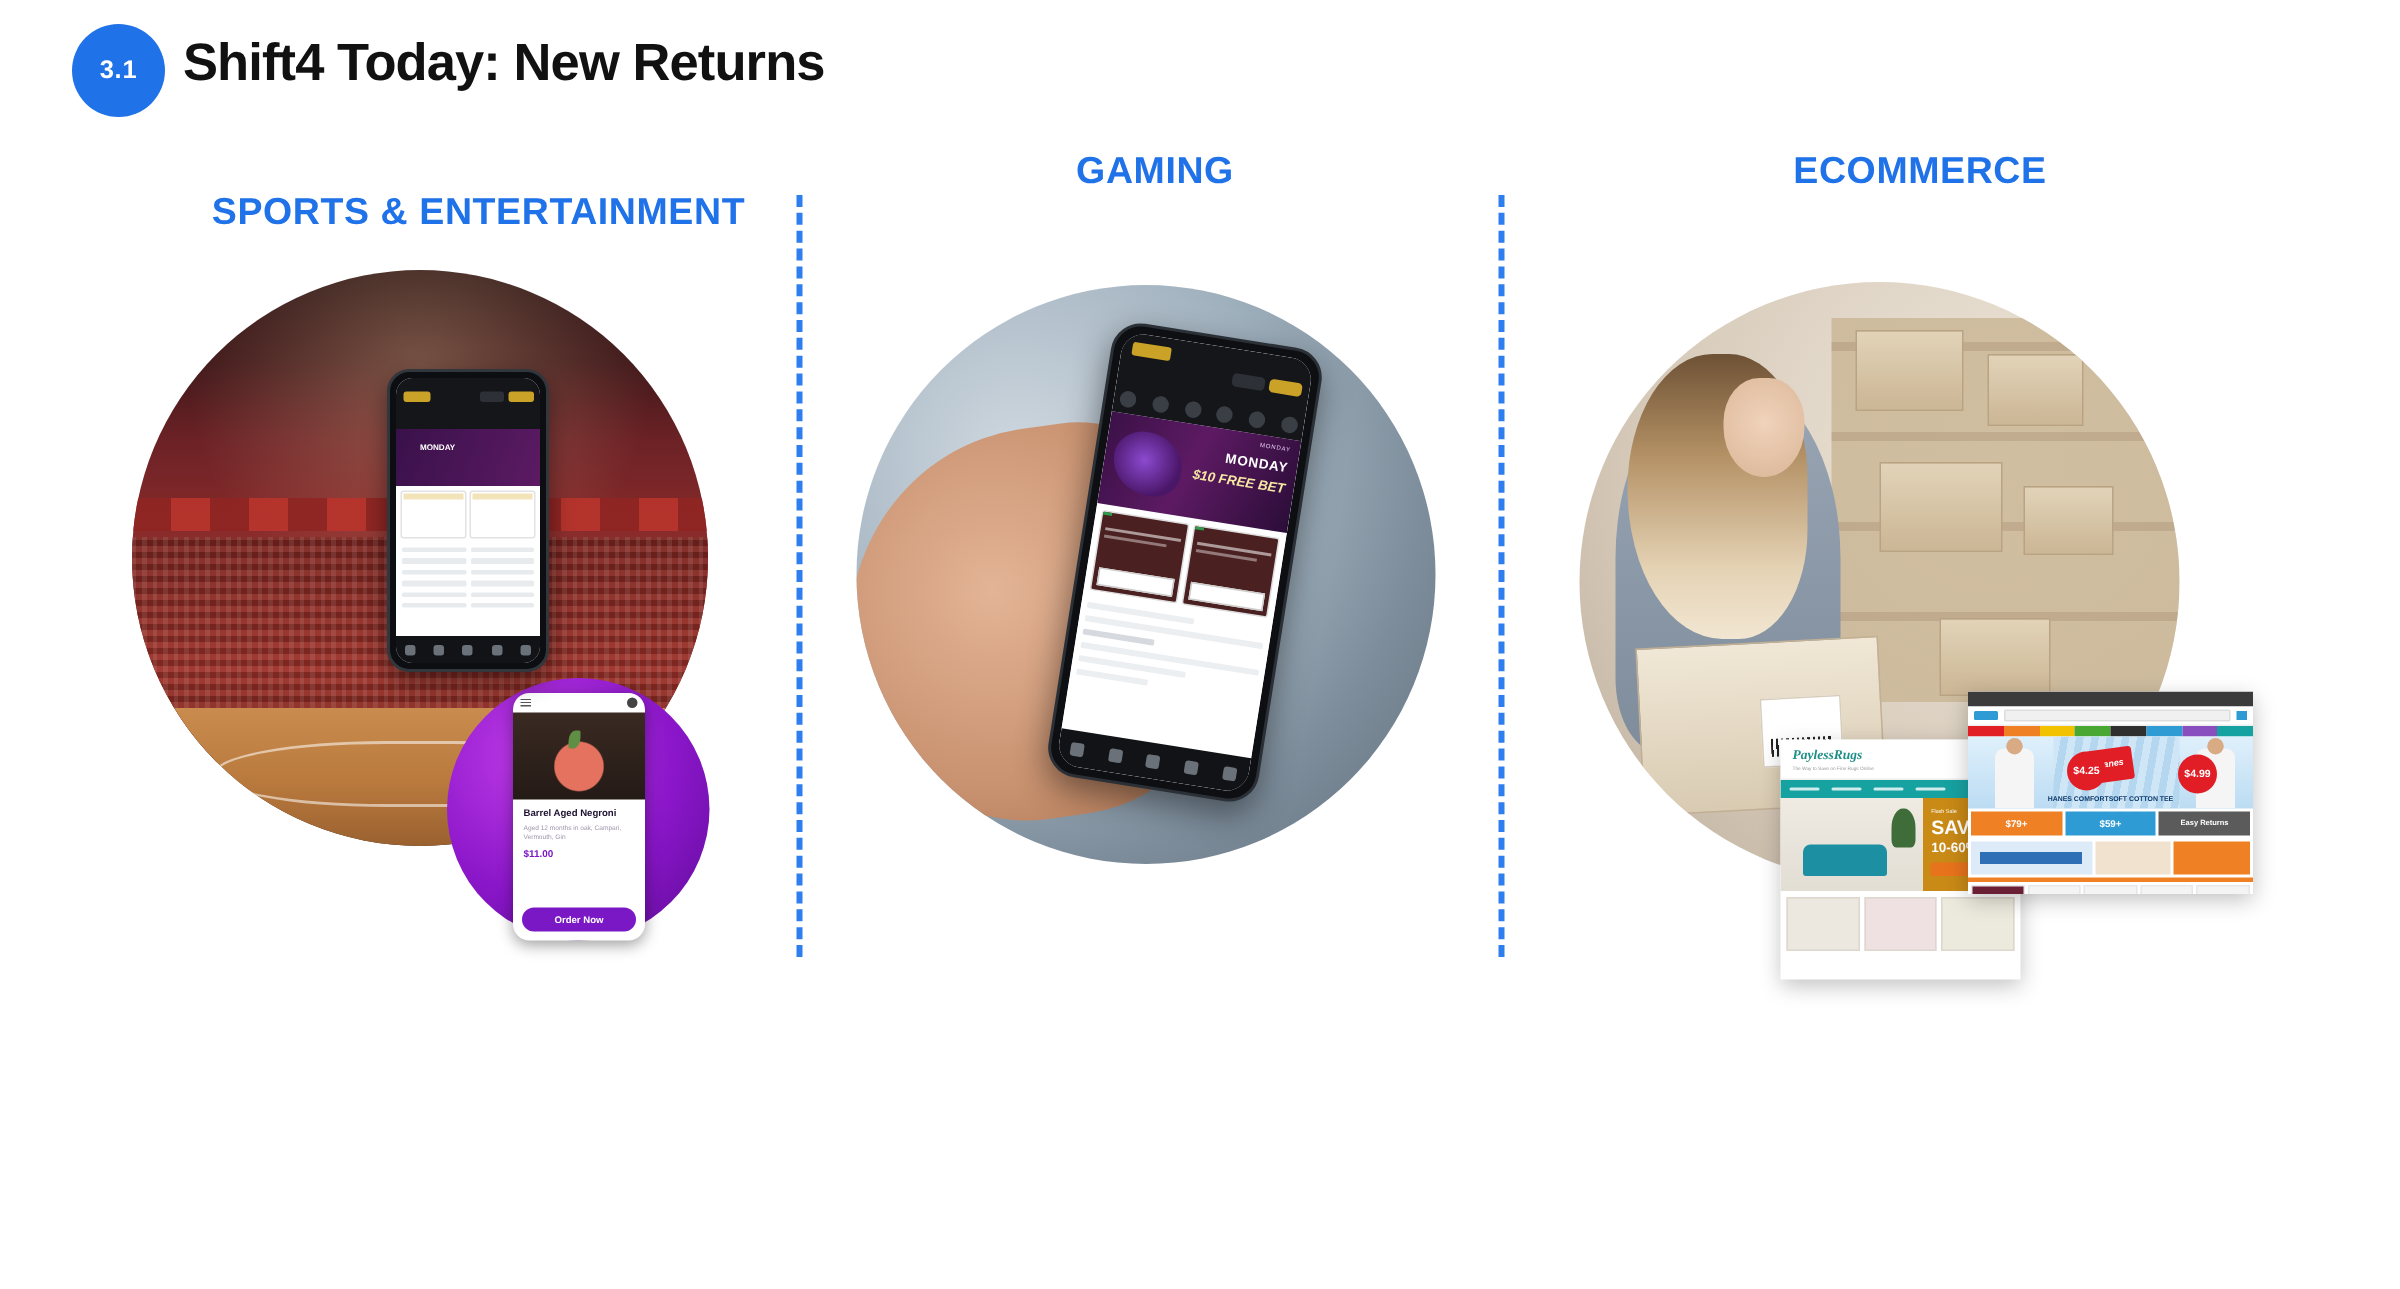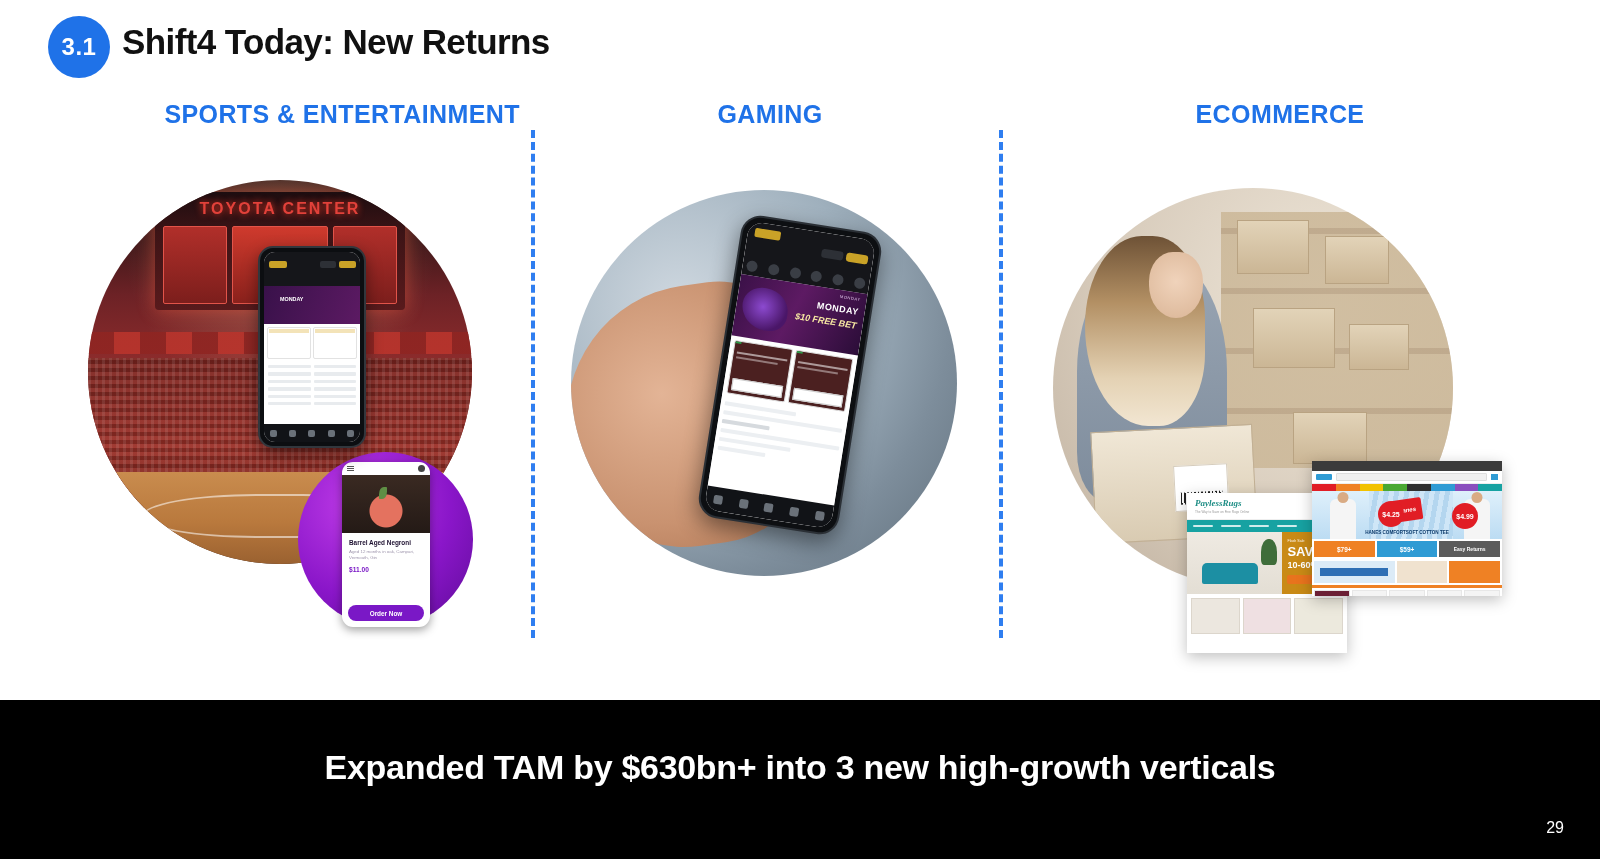--- a/index.html
+++ b/index.html
@@ -9,38 +9,38 @@
     font-family:"Liberation Sans", sans-serif;
     -webkit-font-smoothing:antialiased;
   }
   .slide{position:relative;width:1600px;height:859px;background:#fff;}
 
   
   .header{position:absolute;left:0;top:0;width:100%;height:92px;}
   .badge{
     position:absolute;left:48px;top:16px;width:62px;height:62px;border-radius:50%;
     background:#1f72e8;color:#fff;display:flex;align-items:center;justify-content:center;
-    font-size:24px;font-weight:bold;letter-spacing:.5px;
+    font-size:17px;font-weight:bold;letter-spacing:.5px;
   }
   .title{
     position:absolute;left:122px;top:22px;
     font-size:35px;font-weight:bold;color:#111;letter-spacing:-.6px;
     font-family:"Liberation Sans", sans-serif;
   }
 
   
   .col{position:absolute;top:100px;height:560px;}
   .col-1{left:60px;width:460px;}
   .col-2{left:570px;width:400px;}
   .col-3{left:1020px;width:520px;}
   .col-head{
     text-align:center;color:#1f72e8;font-weight:bold;font-size:25px;
     letter-spacing:.4px;white-space:nowrap;
   }
-  .col-1 .col-head{text-align:right;padding-left:58px;}
+  .col-1 .col-head{text-align:center;padding-left:58px;margin-top:27px;}
 
   .divider{
     position:absolute;top:130px;width:0;height:508px;
     border-left:4px dashed #2f7ef0;
   }
   .div-1{left:531px;}
   .div-2{left:999px;}
 
   
   .circle{
@@ -300,28 +300,20 @@
   </div>
 
   <div class="divider div-1"></div>
   <div class="divider div-2"></div>
 
   <div class="col col-1">
     <div class="col-head">SPORTS &amp; ENTERTAINMENT</div>
   </div>
 
   <div class="circle arena">
-    <div class="jumbotron">
-      <div class="jt-label">TOYOTA CENTER</div>
-      <div class="jt-panels">
-        <div class="jt-p"></div>
-        <div class="jt-p mid"></div>
-        <div class="jt-p"></div>
-      </div>
-    </div>
     <div class="ribbon"></div>
     <div class="crowd"></div>
     <div class="court"></div>
   </div>
 
   <div class="drink-wrap">
     <div class="drink-circle"></div>
     <div class="drink-phone">
       <div class="dp-bar">
         <span class="ham"></span>
@@ -528,18 +520,14 @@
     </div>
     <div class="sa-prods">
       <div></div>
       <div></div>
       <div></div>
       <div></div>
       <div></div>
     </div>
   </div>
 
-  <div class="footer">
-    <div class="footer-text">Expanded TAM by $630bn+ into 3 new high-growth verticals</div>
-    <div class="page-no">29</div>
-  </div>
 
 </div>
 
 </body></html>

